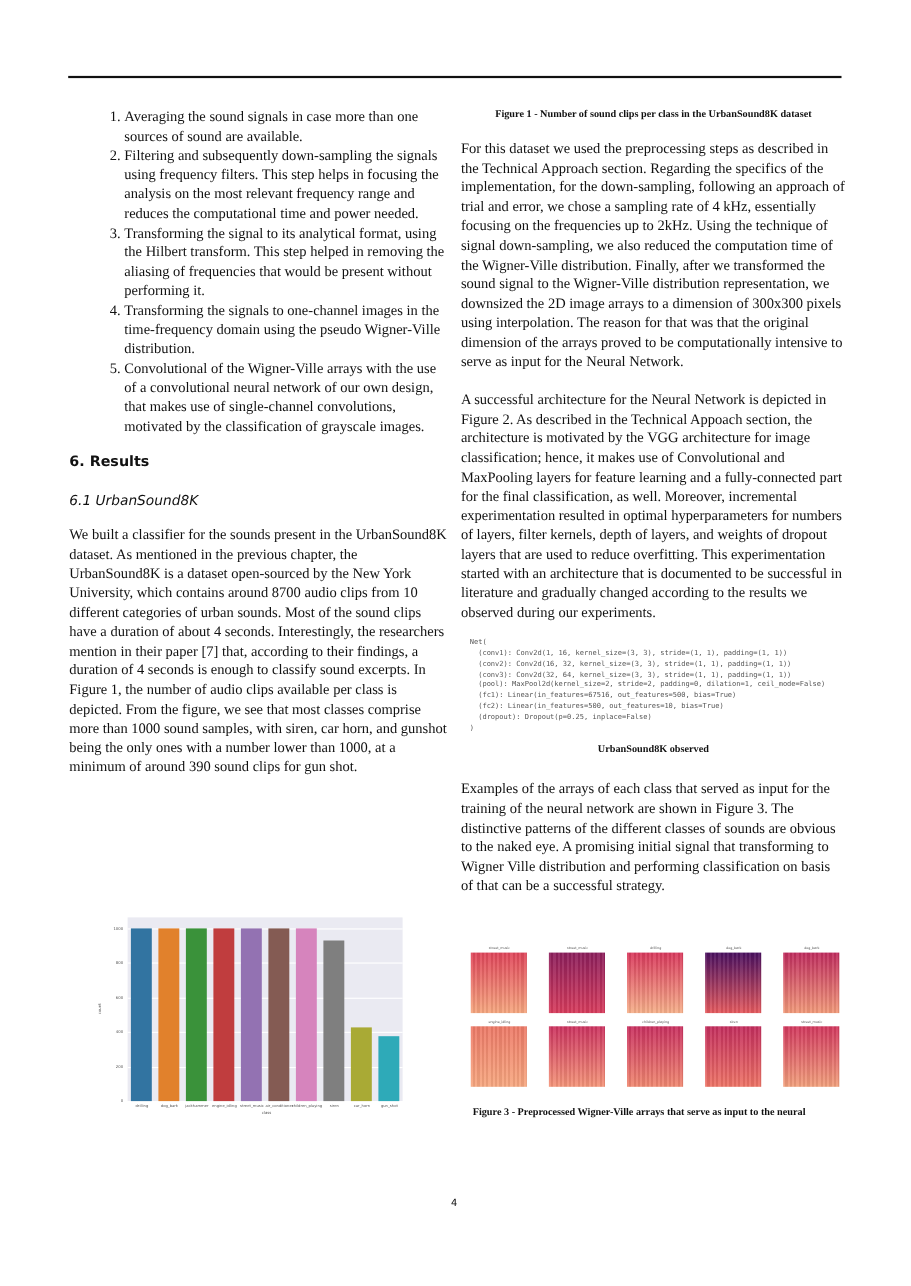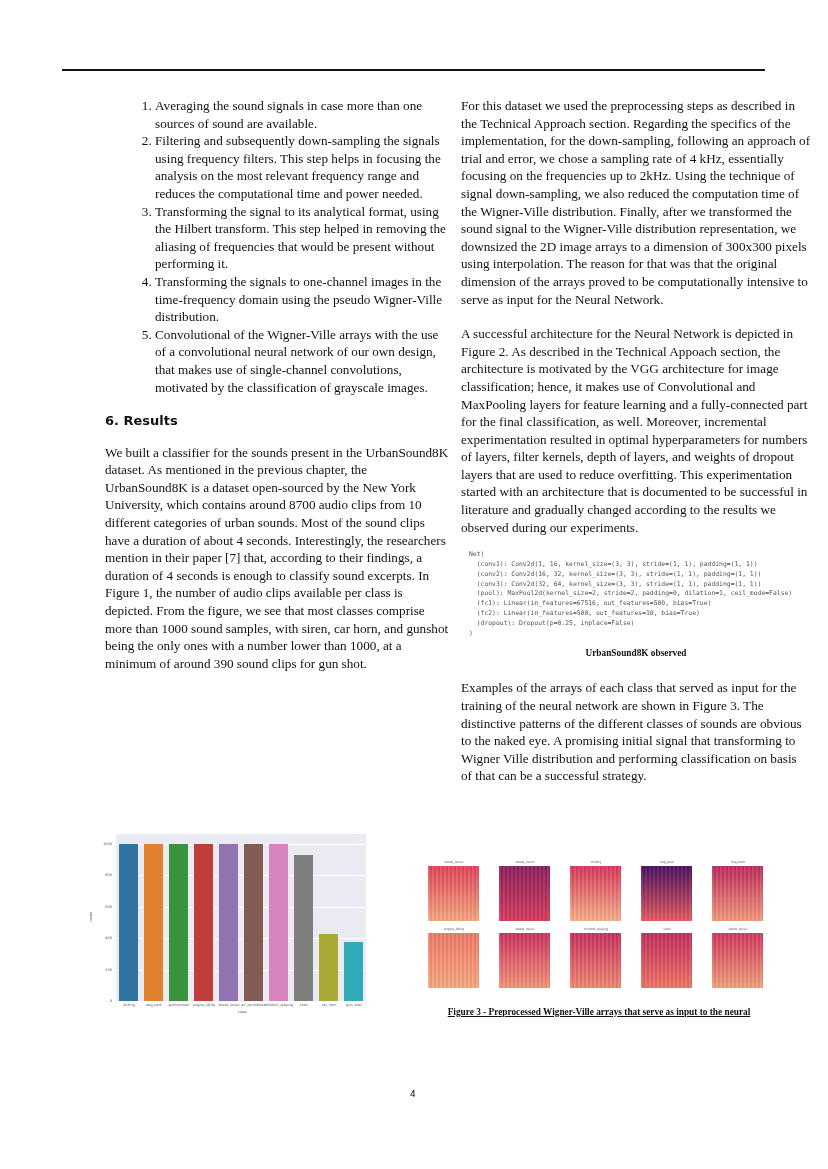--- a/index.html
+++ b/index.html
@@ -1,18 +1,18 @@
 <!DOCTYPE html>
 <html><head>
 <meta charset="utf-8">
 <style>
   html,body{margin:0;padding:0;background:#fff;}
   body{width:828px;height:1169px;position:relative;overflow:hidden;font-family:"Liberation Serif",serif;color:#111;}
   .rule{position:absolute;left:62px;top:69px;width:703px;height:2px;background:#111;}
-  .col{position:absolute;font-size:13.2px;line-height:17.6px;margin-left:42px;}
+  .col{position:absolute;font-size:13.2px;line-height:17.6px;}
   .left{left:63px;top:97px;width:345px;}
   .right{left:419px;top:97px;width:350px;}
   ol{margin:0;padding:0 0 0 50px;}
   ol li{padding-left:0;}
   ol li::marker{font-size:13.2px;}
   p{margin:0;}
   h2{font-family:"DejaVu Sans",sans-serif;font-size:13px;font-weight:bold;margin:16px 0 14px 0;}
   h3{font-family:"DejaVu Sans",sans-serif;font-size:12.5px;font-weight:normal;font-style:italic;margin:16px 0 14px 0;}
   .mb{margin-bottom:17px;}
   .cap{font-weight:bold;font-size:9.3px;text-align:center;line-height:15px;}
@@ -39,20 +39,21 @@
 
 <div class="col left">
   <ol>
     <li>Averaging the sound signals in case more than one sources of sound are available.</li>
     <li>Filtering and subsequently down-sampling the signals using frequency filters. This step helps in focusing the analysis on the most relevant frequency range and reduces the computational time and power needed.</li>
     <li>Transforming the signal to its analytical format, using the Hilbert transform. This step helped in removing the aliasing of frequencies that would be present without performing it.</li>
     <li>Transforming the signals to one-channel images in the time-frequency domain using the pseudo Wigner-Ville distribution.</li>
     <li>Convolutional of the Wigner-Ville arrays with the use of a convolutional neural network of our own design, that makes use of single-channel convolutions, motivated by the classification of grayscale images.</li>
   </ol>
   <h2>6. Results</h2>
+  <h3>6.1 UrbanSound8K</h3>
   <p>We built a classifier for the sounds present in the UrbanSound8K dataset. As mentioned in the previous chapter, the UrbanSound8K is a dataset open-sourced by the New York University, which contains around 8700 audio clips from 10 different categories of urban sounds. Most of the sound clips have a duration of about 4 seconds. Interestingly, the researchers mention in their paper [7] that, according to their findings, a duration of 4 seconds is enough to classify sound excerpts. In Figure 1, the number of audio clips available per class is depicted. From the figure, we see that most classes comprise more than 1000 sound samples, with siren, car horn, and gunshot being the only ones with a number lower than 1000, at a minimum of around 390 sound clips for gun shot.</p>
 </div>
 
 <div class="chart" id="chart">
   <div class="ylabel">count</div>
   <div class="plot" id="plot">
       <div class="grid" style="top: 167px;"></div>
       <div class="grid" style="top: 135.6px;"></div>
       <div class="grid" style="top: 104.2px;"></div>
       <div class="grid" style="top: 72.8px;"></div>
@@ -82,20 +83,21 @@
     <div class="xtick" style="left: 106px;">engine_idling</div>
     <div class="xtick" style="left: 131px;">street_music</div>
     <div class="xtick" style="left: 156px;">air_conditioner</div>
     <div class="xtick" style="left: 181px;">children_playing</div>
     <div class="xtick" style="left: 206px;">siren</div>
     <div class="xtick" style="left: 231px;">car_horn</div>
     <div class="xtick" style="left: 256px;">gun_shot</div>
   </div>
 
 <div class="col right">
+  <div class="cap" style="margin-bottom:14px;">Figure 1 - Number of sound clips per class in the UrbanSound8K dataset</div>
   <p class="mb">For this dataset we used the preprocessing steps as described in the Technical Approach section. Regarding the specifics of the implementation, for the down-sampling, following an approach of trial and error, we chose a sampling rate of 4 kHz, essentially focusing on the frequencies up to 2kHz. Using the technique of signal down-sampling, we also reduced the computation time of the Wigner-Ville distribution. Finally, after we transformed the sound signal to the Wigner-Ville distribution representation, we downsized the 2D image arrays to a dimension of 300x300 pixels using interpolation. The reason for that was that the original dimension of the arrays proved to be computationally intensive to serve as input for the Neural Network.</p>
   <p>A successful architecture for the Neural Network is depicted in Figure 2. As described in the Technical Appoach section, the architecture is motivated by the VGG architecture for image classification; hence, it makes use of Convolutional and MaxPooling layers for feature learning and a fully-connected part for the final classification, as well. Moreover, incremental experimentation resulted in optimal hyperparameters for numbers of layers, filter kernels, depth of layers, and weights of dropout layers that are used to reduce overfitting. This experimentation started with an architecture that is documented to be successful in literature and gradually changed according to the results we observed during our experiments.</p>
   <div class="code">Net(
   (conv1): Conv2d(1, 16, kernel_size=(3, 3), stride=(1, 1), padding=(1, 1))
   (conv2): Conv2d(16, 32, kernel_size=(3, 3), stride=(1, 1), padding=(1, 1))
   (conv3): Conv2d(32, 64, kernel_size=(3, 3), stride=(1, 1), padding=(1, 1))
   (pool): MaxPool2d(kernel_size=2, stride=2, padding=0, dilation=1, ceil_mode=False)
   (fc1): Linear(in_features=67516, out_features=500, bias=True)
   (fc2): Linear(in_features=500, out_features=10, bias=True)
   (dropout): Dropout(p=0.25, inplace=False)
@@ -119,15 +121,15 @@
     <div class="wv" style="left: 8px; top: 75px; background: repeating-linear-gradient(90deg, rgba(255, 255, 255, 0.08) 0px, rgba(255, 255, 255, 0.08) 2px, rgba(0, 0, 0, 0.06) 2px, rgba(0, 0, 0, 0.06) 4px), linear-gradient(0deg, rgb(247, 168, 128), rgb(238, 122, 104));"></div>
     <div class="wvt" style="left: 75px; top: 69px;">street_music</div>
     <div class="wv" style="left: 79px; top: 75px; background: repeating-linear-gradient(90deg, rgba(255, 255, 255, 0.08) 0px, rgba(255, 255, 255, 0.08) 2px, rgba(0, 0, 0, 0.06) 2px, rgba(0, 0, 0, 0.06) 4px), linear-gradient(0deg, rgb(244, 148, 120), rgb(204, 51, 96));"></div>
     <div class="wvt" style="left: 146px; top: 69px;">children_playing</div>
     <div class="wv" style="left: 150px; top: 75px; background: repeating-linear-gradient(90deg, rgba(255, 255, 255, 0.08) 0px, rgba(255, 255, 255, 0.08) 2px, rgba(0, 0, 0, 0.06) 2px, rgba(0, 0, 0, 0.06) 4px), linear-gradient(0deg, rgb(240, 136, 112), rgb(201, 48, 96));"></div>
     <div class="wvt" style="left: 217px; top: 69px;">siren</div>
     <div class="wv" style="left: 221px; top: 75px; background: repeating-linear-gradient(90deg, rgba(255, 255, 255, 0.08) 0px, rgba(255, 255, 255, 0.08) 2px, rgba(0, 0, 0, 0.06) 2px, rgba(0, 0, 0, 0.06) 4px), linear-gradient(0deg, rgb(238, 116, 102), rgb(196, 46, 94));"></div>
     <div class="wvt" style="left: 288px; top: 69px;">street_music</div>
     <div class="wv" style="left: 292px; top: 75px; background: repeating-linear-gradient(90deg, rgba(255, 255, 255, 0.08) 0px, rgba(255, 255, 255, 0.08) 2px, rgba(0, 0, 0, 0.06) 2px, rgba(0, 0, 0, 0.06) 4px), linear-gradient(0deg, rgb(242, 160, 124), rgb(210, 56, 94));"></div>
   </div>
-<div class="cap" style="position:absolute;left:424px;top:1005px;width:350px;text-decoration:underline;">Figure 3 - Preprocessed Wigner-Ville arrays that serve as input to the neural</div>
+<div class="cap" style="position:absolute;left:406px;top:1005px;width:350px;">Figure 3 - Preprocessed Wigner-Ville arrays that serve as input to the neural</div>
 
 <div class="pagenum">4</div>
 
 </body></html>

